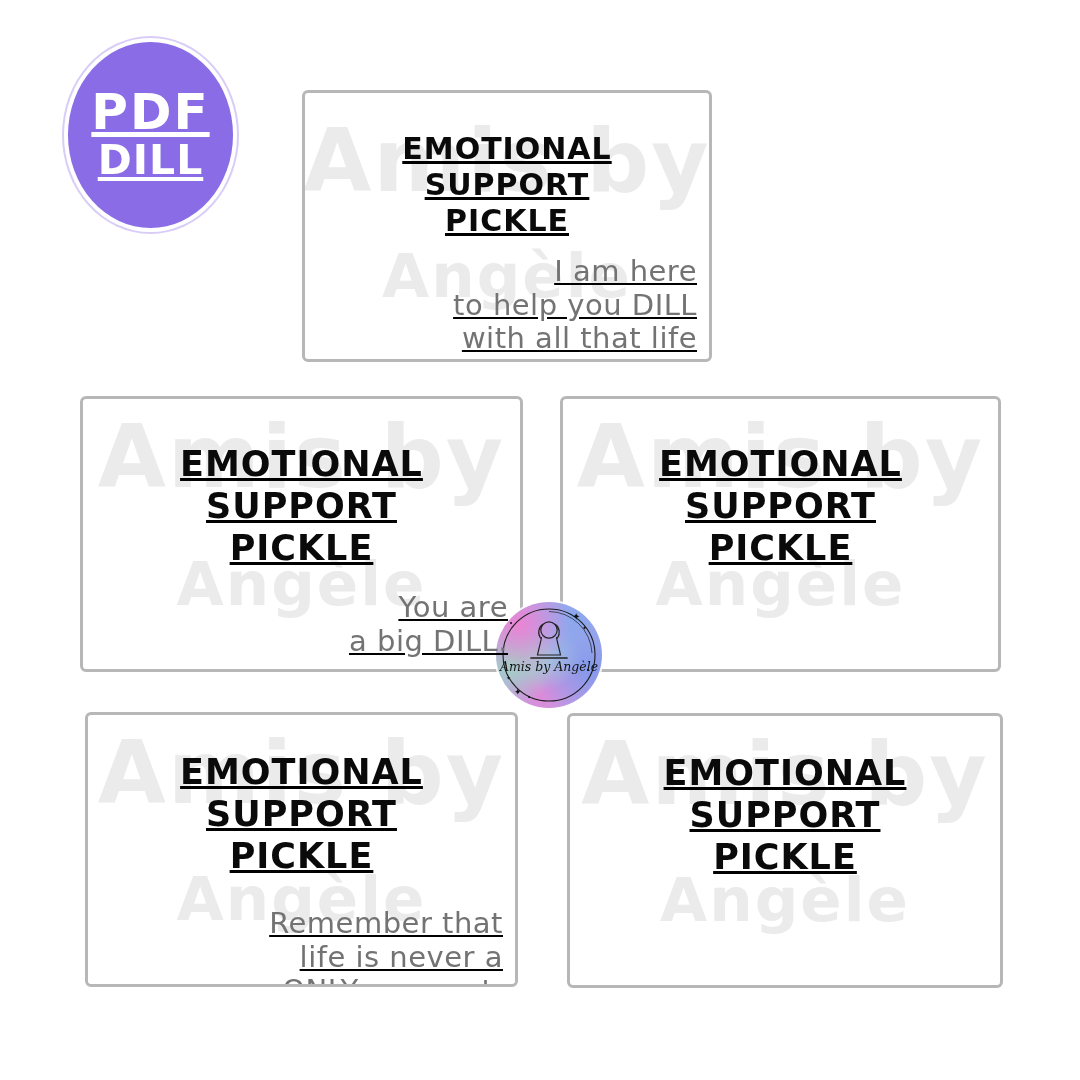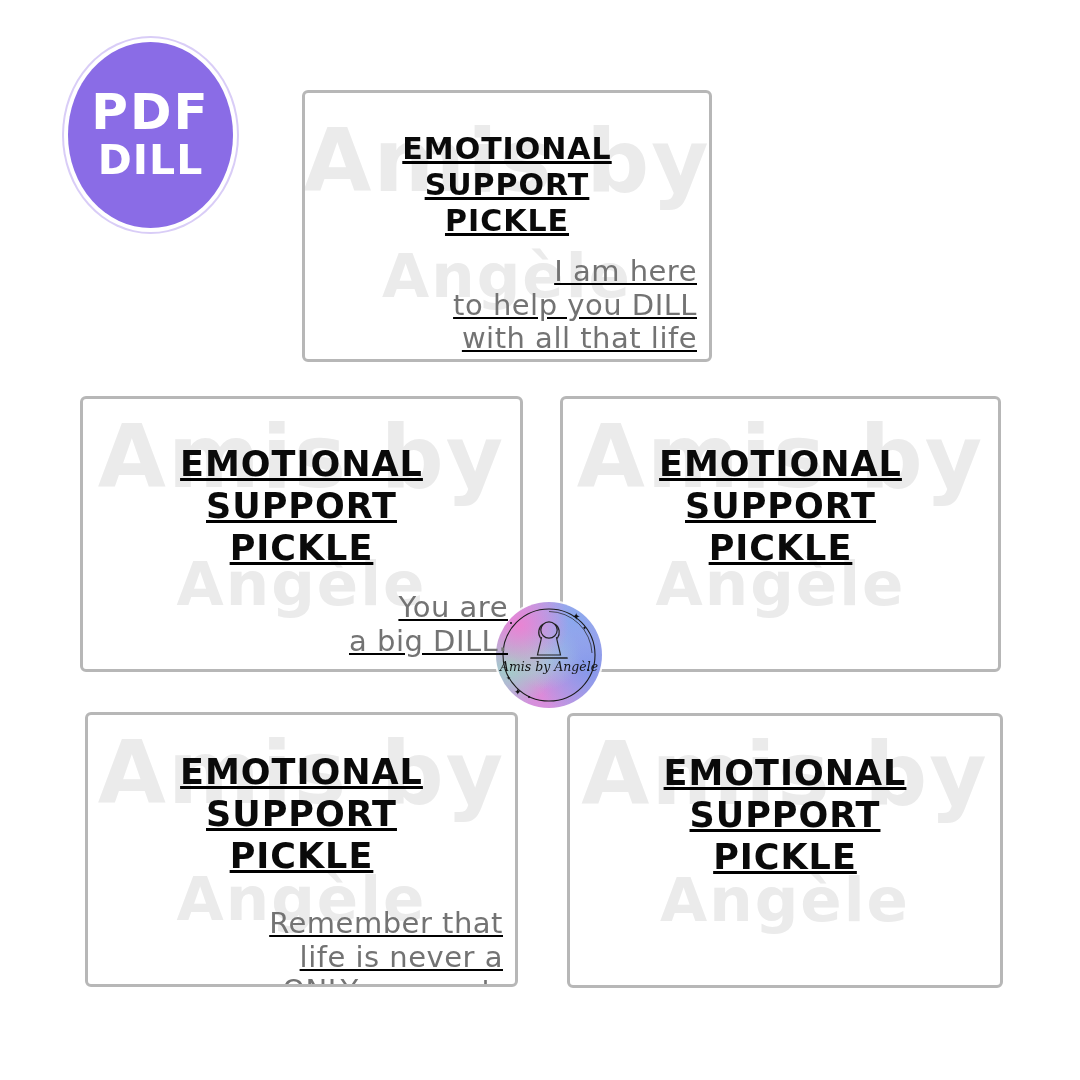--- a/index.html
+++ b/index.html
@@ -7,21 +7,21 @@
     position:relative;width:1080px;height:1080px;background:#ffffff;
     overflow:hidden;font-family:"DejaVu Sans",sans-serif;
   }
 
   
   .badge{
     position:absolute;left:68px;top:42px;width:165px;height:186px;
     background:#8a6ce6;border-radius:50%;
     box-shadow:0 0 0 4px #ffffff,0 0 0 6px #d9cdf7;
     display:flex;flex-direction:column;align-items:center;justify-content:center;
-    color:#ffffff;text-align:center;
+    color:#ffffff;text-align:center;text-decoration:underline;
   }
   .badge-line1{font-size:50px;font-weight:800;letter-spacing:2px;line-height:1.02;}
   .badge-line2{font-size:41px;font-weight:800;letter-spacing:1px;line-height:1.1;}
 
   
   .card{
     position:absolute;background:#ffffff;border:3px solid #b7b7b7;border-radius:6px;
     overflow:hidden;text-align:center;box-sizing:border-box;text-decoration:underline;
   }
   .card-top      {left:302px;top:90px; width:410px;height:272px;}

